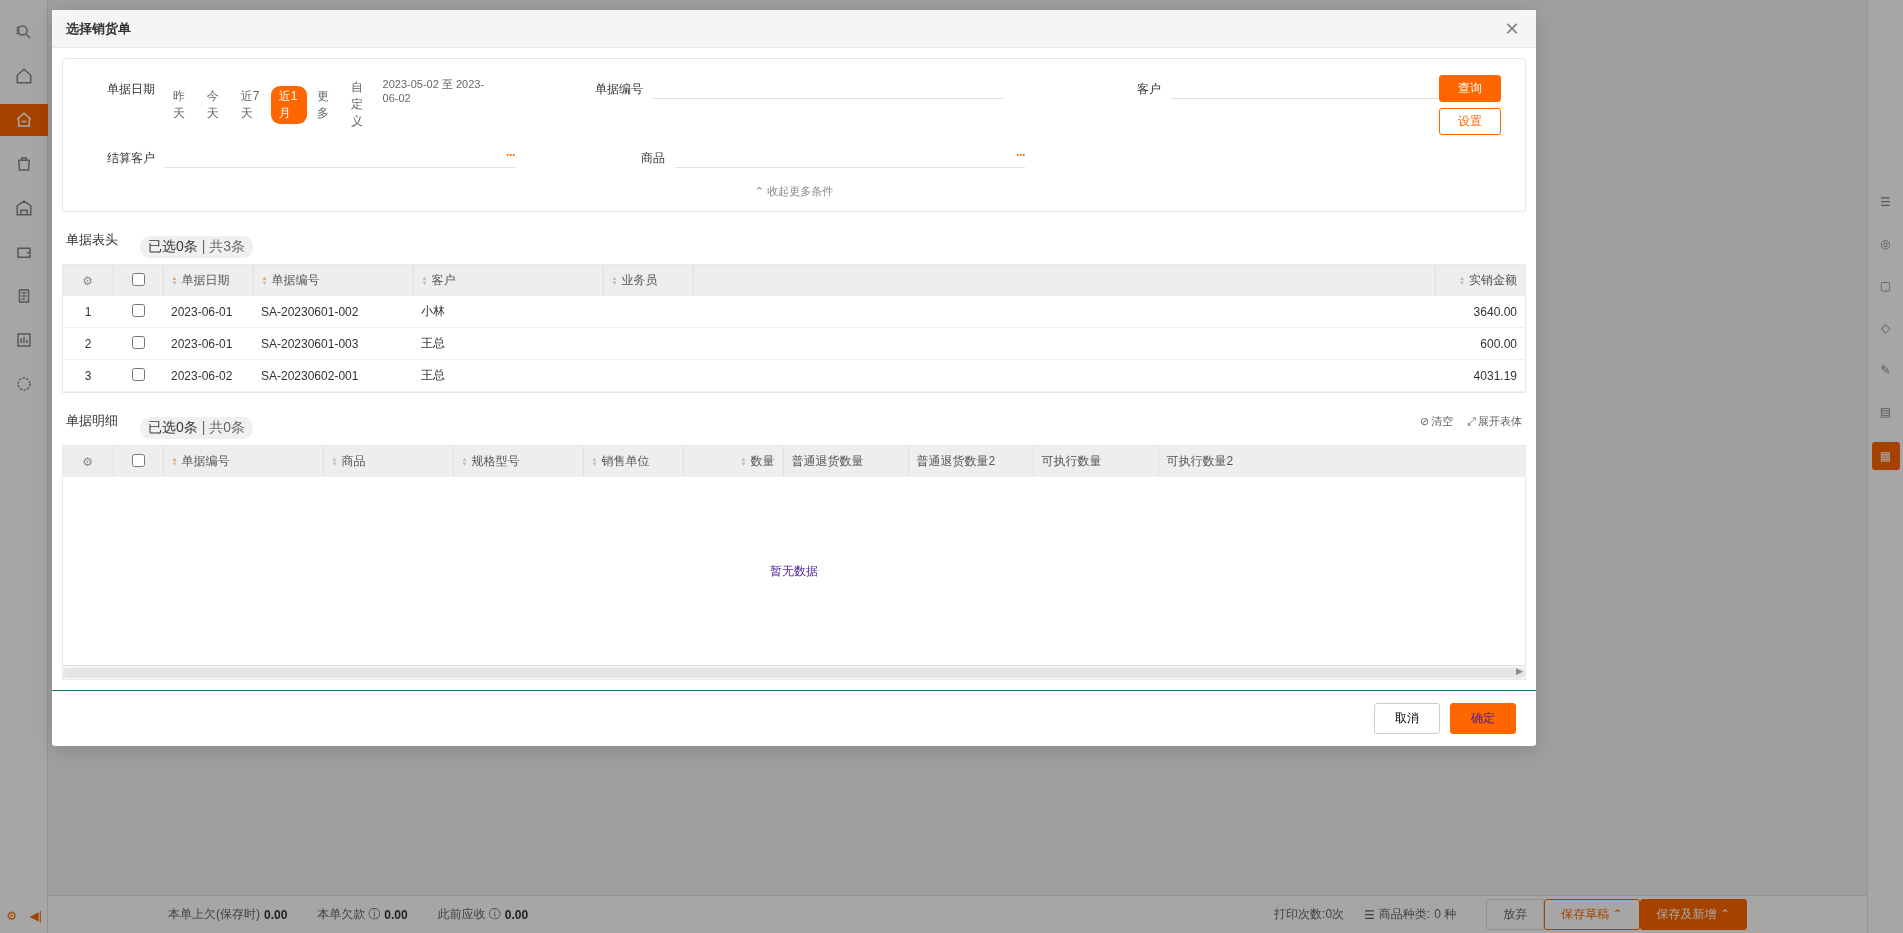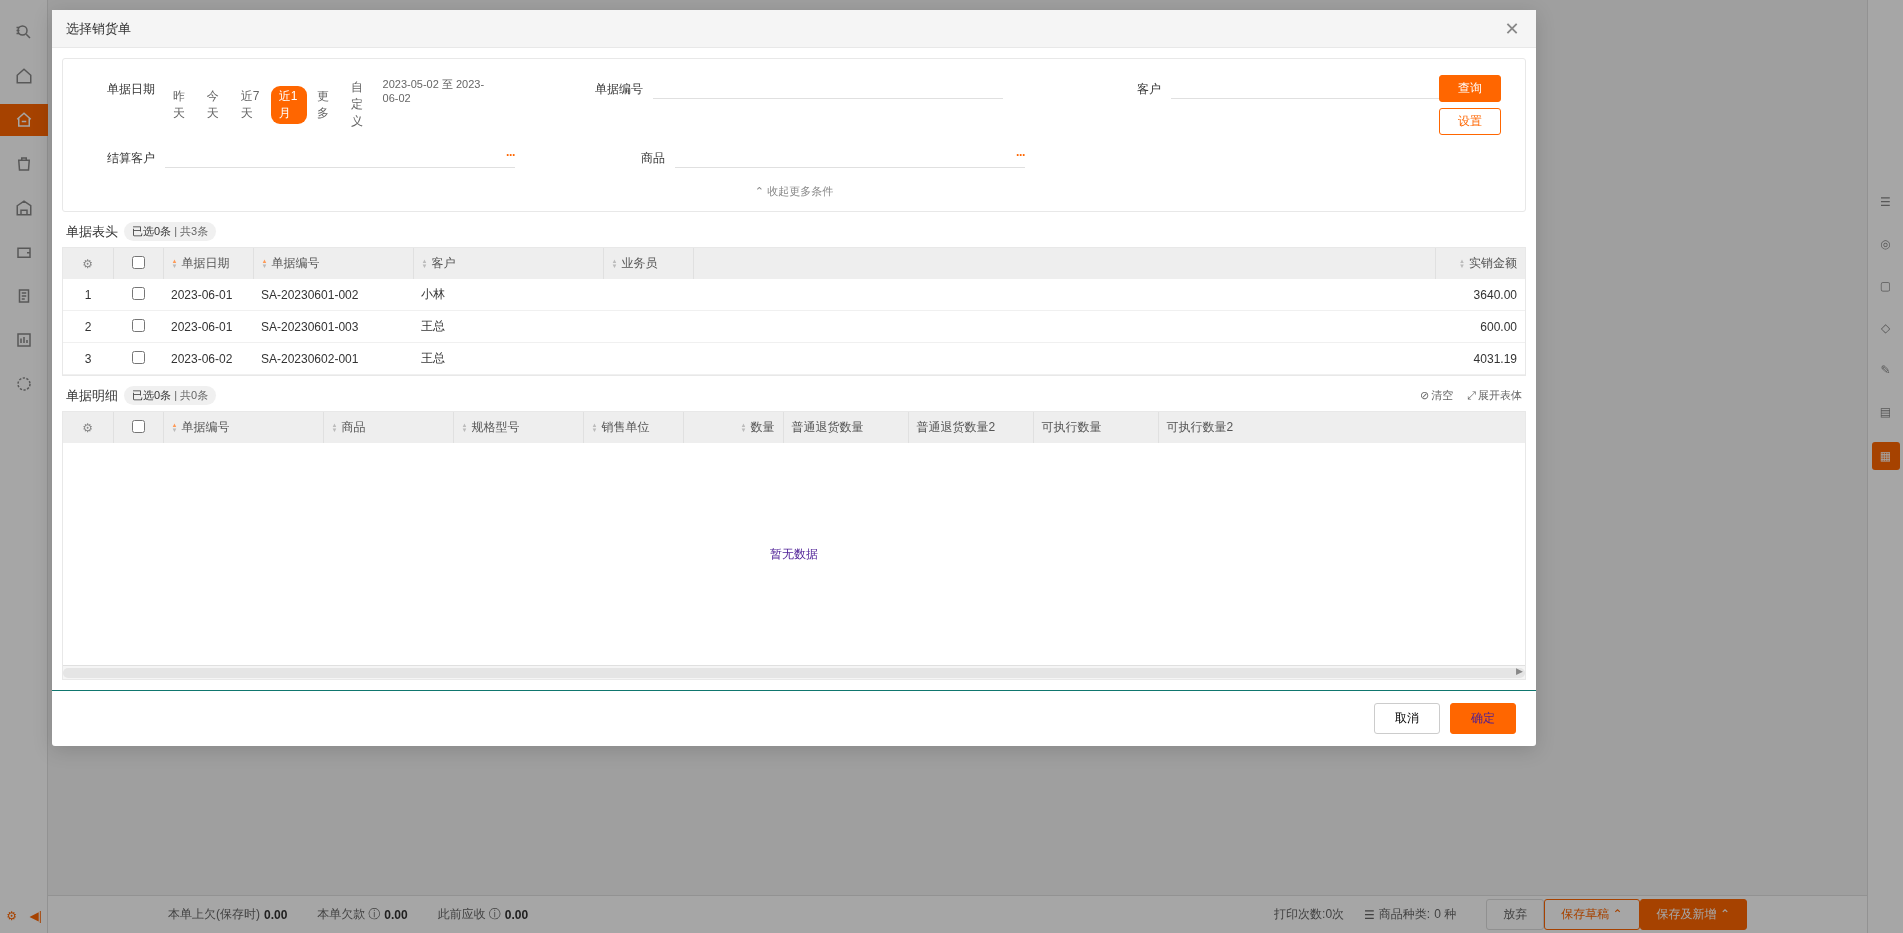--- a/index.html
+++ b/index.html
@@ -17,21 +17,21 @@
     .bg-bottom { position: absolute; bottom: 0; left: 48px; right: 36px; height: 38px; background: #fff; border-top: 1px solid #e0e0e0; display: flex; align-items: center; padding: 0 120px 0 120px; font-size: 12px; color: #666; }
     .bg-bottom span.val { font-weight: bold; color: #333; margin-left: 4px; margin-right: 30px; }
     .bg-btn { padding: 6px 16px; border: 1px solid #ddd; border-radius: 3px; margin-left: 0; cursor: pointer; }
     .bg-btn.orange-o { border-color: #ff6600; color: #ff6600; }
     .bg-btn.orange { background: #ff6600; color: #fff; border-color: #ff6600; }
     
     
     .modal-overlay { position: absolute; top: 0; left: 0; width: 100%; height: 100%; background: rgba(0,0,0,0.35); }
     .modal { position: absolute; top: 10px; left: 52px; width: 1484px; height: 736px; background: #fff; border-radius: 3px; display: flex; flex-direction: column; box-shadow: 0 4px 20px rgba(0,0,0,0.15); }
     .modal-header { height: 38px; background: #f5f5f5; border-bottom: 1px solid #e8e8e8; display: flex; align-items: center; justify-content: space-between; padding: 0 14px; }
-    .modal-title { font-size: 13px; color: #333; }
+    .modal-title { font-size: 13px; color: #333; font-weight: bold; }
     .modal-close { cursor: pointer; color: #888; font-size: 18px; width: 20px; height: 20px; display: flex; align-items: center; justify-content: center; }
     
     .modal-body { flex: 1; padding: 10px; overflow: hidden; display: flex; flex-direction: column; }
     
     
     .filter-panel { border: 1px solid #e8e8e8; border-radius: 3px; padding: 18px 24px 8px; position: relative; }
     .filter-row { display: flex; gap: 40px; margin-bottom: 12px; }
     .filter-group { display: flex; align-items: flex-start; }
     .filter-label { width: 78px; text-align: right; padding-right: 10px; padding-top: 4px; color: #333; flex-shrink: 0; }
     .filter-value { display: flex; flex-direction: row; }
@@ -42,23 +42,23 @@
     .filter-input { width: 350px; height: 22px; border: none; border-bottom: 1px solid #e0e0e0; outline: none; font-size: 12px; padding: 0 4px; }
     .filter-input-wrap { position: relative; }
     .ellipsis-btn { position: absolute; right: 0; top: 2px; color: #ff6600; cursor: pointer; font-weight: bold; letter-spacing: -1px; }
     .filter-btns { position: absolute; right: 24px; top: 16px; display: flex; flex-direction: column; gap: 6px; }
     .btn-primary { background: #ff6600; color: #fff; border: 1px solid #ff6600; padding: 4px 18px; border-radius: 3px; cursor: pointer; font-size: 12px; }
     .btn-outline { background: #fff; color: #ff6600; border: 1px solid #ff6600; padding: 4px 18px; border-radius: 3px; cursor: pointer; font-size: 12px; }
     .collapse-bar { text-align: center; color: #888; font-size: 11px; cursor: pointer; padding: 4px; }
     .collapse-bar::before { content: "⌃ "; }
     
     
-    .section-hdr { display: flex; align-items: center; padding: 10px 4px 6px; gap: 6px; }
+    .section-hdr { display: flex; align-items: center; padding: 10px 4px 6px; gap: 22px; }
     .section-title { font-size: 13px; color: #333; font-weight: 500; }
-    .section-count { background: #f0f0f0; padding: 2px 8px; border-radius: 10px; color: #666; font-size: 11px; }
+    .section-count { background: #f0f0f0; padding: 2px 8px; border-radius: 10px; color: #666; font-size: 14px; margin-top: 14px; }
     .section-count .sel { color: #333; }
     .section-actions { margin-left: auto; display: flex; gap: 14px; color: #666; font-size: 11px; }
     .section-act { cursor: pointer; display: flex; align-items: center; gap: 2px; }
     
     
     .tbl { width: 100%; border-collapse: collapse; table-layout: fixed; }
     .tbl th { background: #eeeeee; text-align: left; padding: 7px 8px; font-weight: normal; color: #555; border-right: 1px solid #e0e0e0; font-size: 12px; position: relative; }
     .tbl th:last-child { border-right: none; }
     .tbl td { padding: 7px 8px; border-bottom: 1px solid #f0f0f0; color: #333; }
     .tbl .col-right { text-align: right; }

